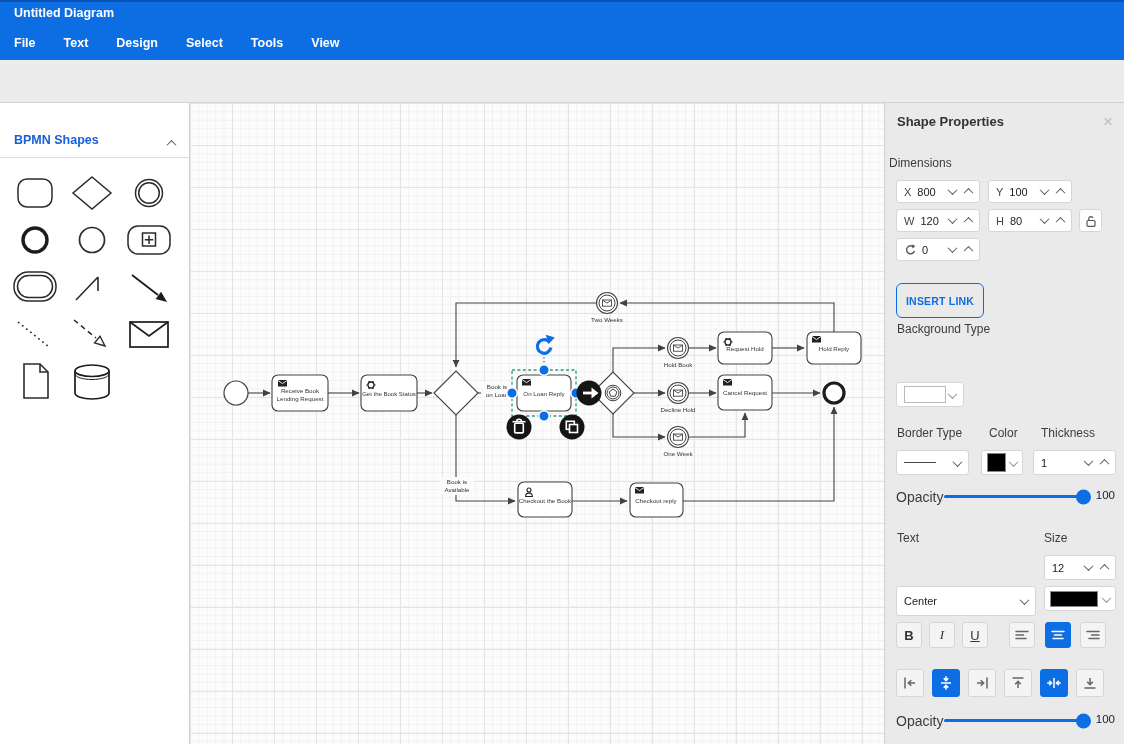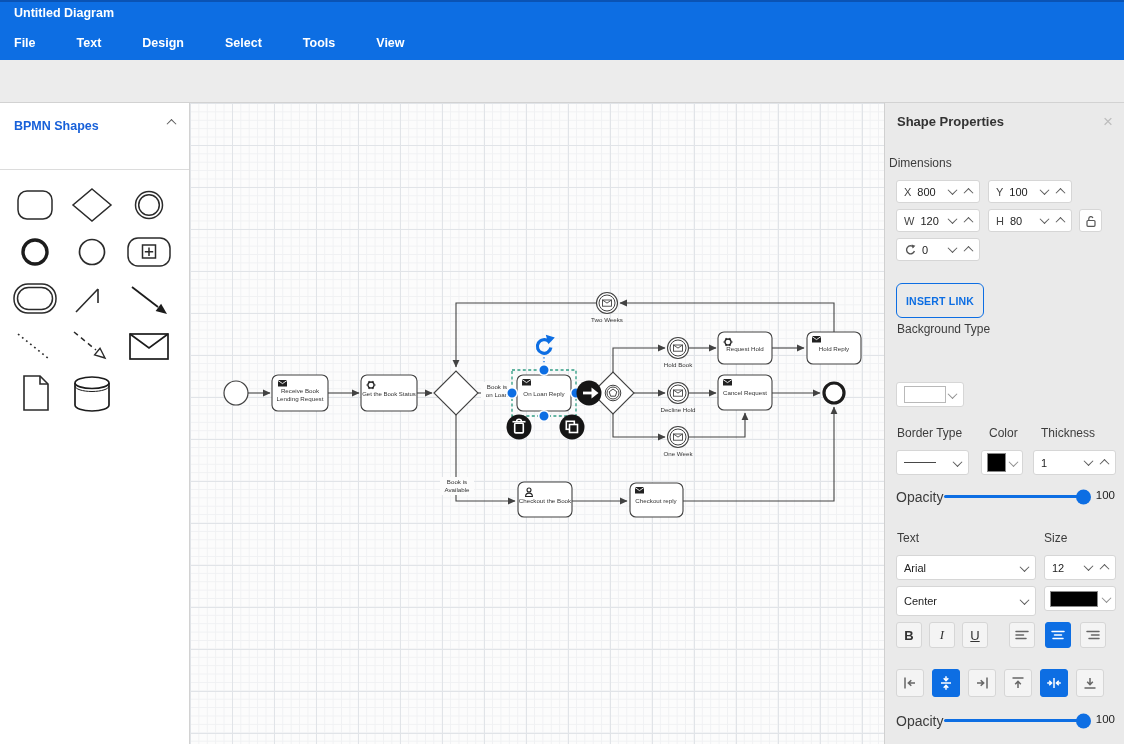--- a/index.html
+++ b/index.html
@@ -2,41 +2,41 @@
 <html><head>
 <meta charset="utf-8">
 <style>
   html,body{margin:0;padding:0}
   body{width:1124px;height:744px;position:relative;overflow:hidden;
        font-family:"Liberation Sans",sans-serif;background:#eaeaea;
        -webkit-font-smoothing:antialiased}
   
   .titlebar{position:absolute;left:0;top:0;width:1124px;height:60px;background:#0d6ee3;border-top:2px solid #0a53b4;box-sizing:border-box;color:#fff}
   .app-title{position:absolute;left:14px;top:4px;font-size:12.5px;font-weight:bold}
-  .menus{position:absolute;left:14px;top:34px;display:flex;gap:41px;font-size:12.5px;font-weight:600}
+  .menus{position:absolute;left:14px;top:34px;display:flex;gap:28px;font-size:12.5px;font-weight:600}
   .menu{cursor:default}
   
   .toolbar{position:absolute;left:0;top:60px;width:1124px;height:43px;background:#ececec;border-bottom:1px solid #d2d2d2;box-sizing:border-box}
   .tg{position:absolute;display:flex;gap:3px;align-items:center}
   .tbtn{width:31px;height:31px;background:#f0f0f0;border:1px solid #cdcdcd;border-radius:3px;display:flex;align-items:center;justify-content:center;box-sizing:border-box}
   .tbtn.wide{width:44px;gap:2px}
   .tbtn.sel{background:#0d6ee3;border-color:#0d6ee3}
   .tsp{width:7px}
   .tdiv{width:1px;height:28px;background:#d4d4d4;margin:0 3px}
   .ticon{font-size:14px;color:#444;font-weight:400}
   .zoomctl{position:absolute;left:1000px;top:67px;width:56px;height:27px;background:#f2f2f2;border:1px solid #cdcdcd;border-radius:3px;box-sizing:border-box;display:flex;align-items:center;justify-content:center;gap:7px;font-size:11.5px;color:#37474f}
   .settings-btn{position:absolute;left:1086px;top:66px;width:29px;height:29px;background:#0d6ee3;border-radius:3px;display:flex;align-items:center;justify-content:center}
   
   .cv{display:inline-block;width:6px;height:6px;border-right:1.6px solid #5a5a5a;border-bottom:1.6px solid #5a5a5a}
   .cvd{transform:rotate(45deg) translate(-1px,-1px)}
   .cvu{transform:rotate(-135deg) translate(-1px,-1px)}
   .cv.lt{border-color:#8f8f8f}
   
   .sidebar{position:absolute;left:0;top:103px;width:190px;height:641px;background:#fff;border-right:1px solid #d2d2d2;box-sizing:border-box}
-  .sb-head{height:34px;display:flex;align-items:flex-start;padding:16px 14px;border-bottom:1px solid #dcdcdc}
+  .sb-head{height:34px;display:flex;align-items:flex-end;padding:10px 14px;border-bottom:1px solid #dcdcdc}
   .sb-title{flex:1;color:#1760d9;font-size:12.5px;font-weight:600}
   .sb-grid{display:grid;grid-template-columns:57px 57px 57px;row-gap:3px;padding:13px 3px 0 6px;justify-items:center}
   .shape{width:54px;height:44px;display:flex;align-items:center;justify-content:center}
   
   .canvas{position:absolute;left:190px;top:103px;width:694px;height:641px;background-color:#fcfcfc;
     background-image:
       linear-gradient(#e1e4e8 1px,transparent 1px),
       linear-gradient(90deg,#e1e4e8 1px,transparent 1px),
       linear-gradient(#f0f1f3 1px,transparent 1px),
       linear-gradient(90deg,#f0f1f3 1px,transparent 1px);
@@ -548,24 +548,20 @@
   <div class="srow" style="top:384px">
     <span class="slabel">Opacity</span>
     <div class="strack">
         <div class="sknob"></div>
       </div>
     <span class="sval">100</span>
   </div>
 
   <div class="abs p-label" style="left:12px;top:428px">Text</div>
   <div class="abs p-label" style="left:159px;top:428px">Size</div>
-  <div class="fld" style="left:11px;top:452px;width:140px;height:25px">
-    <span class="ff">Arial</span>
-    <span class="ddchev"><i class="cv cvd"></i></span>
-  </div>
   <div class="fld" style="left:159px;top:452px;width:72px;height:25px">
     <span>12</span>
     <span class="spin">
         <i class="cv cvd"></i>
         <i class="cv cvu"></i>
       </span>
   </div>
   <div class="fld" style="left:11px;top:483px;width:140px;height:30px">
     <span class="ff">Center</span>
     <span class="ddchev"><i class="cv cvd"></i></span>

